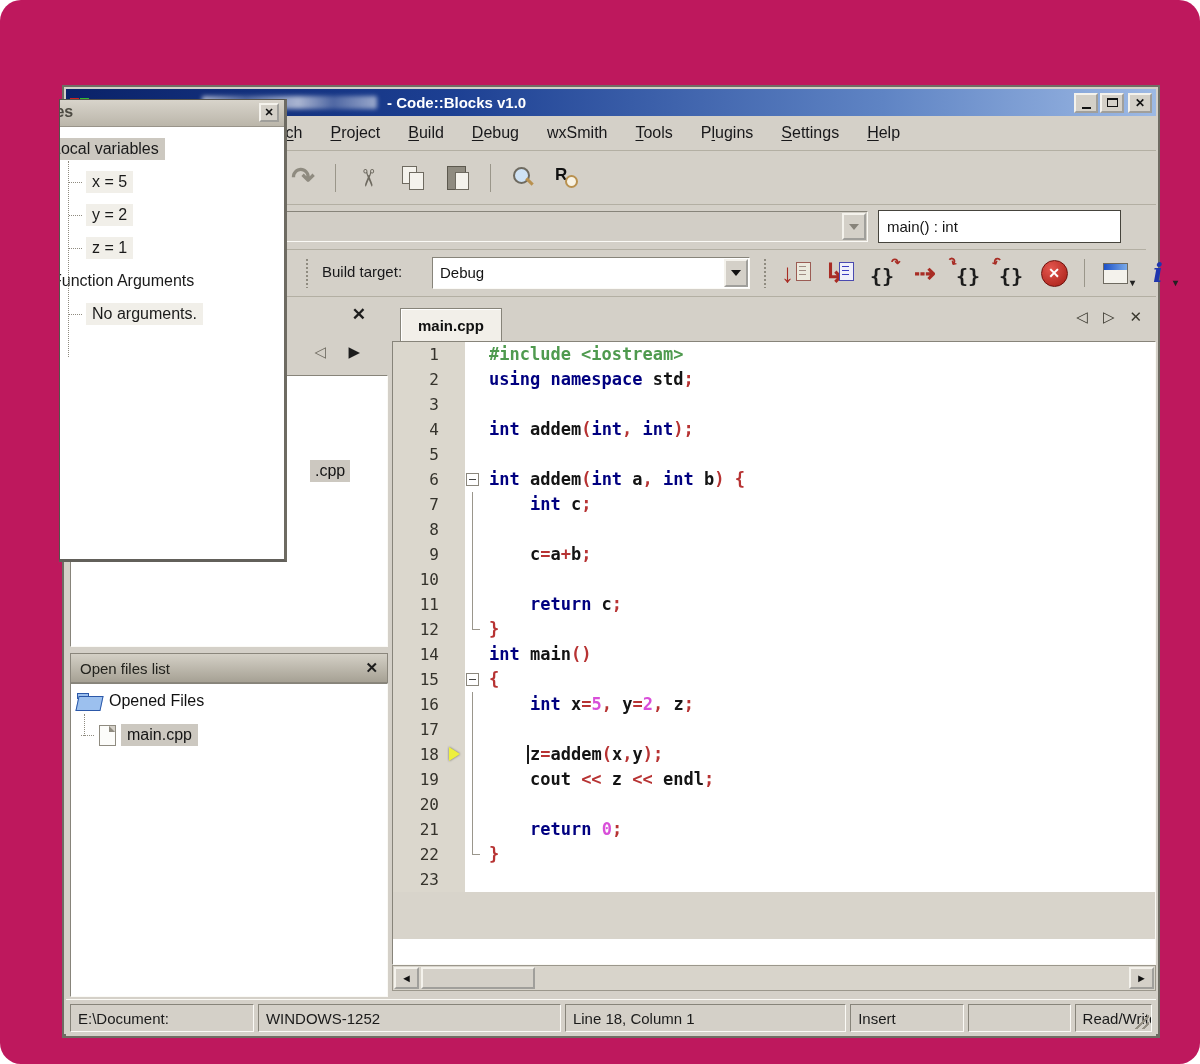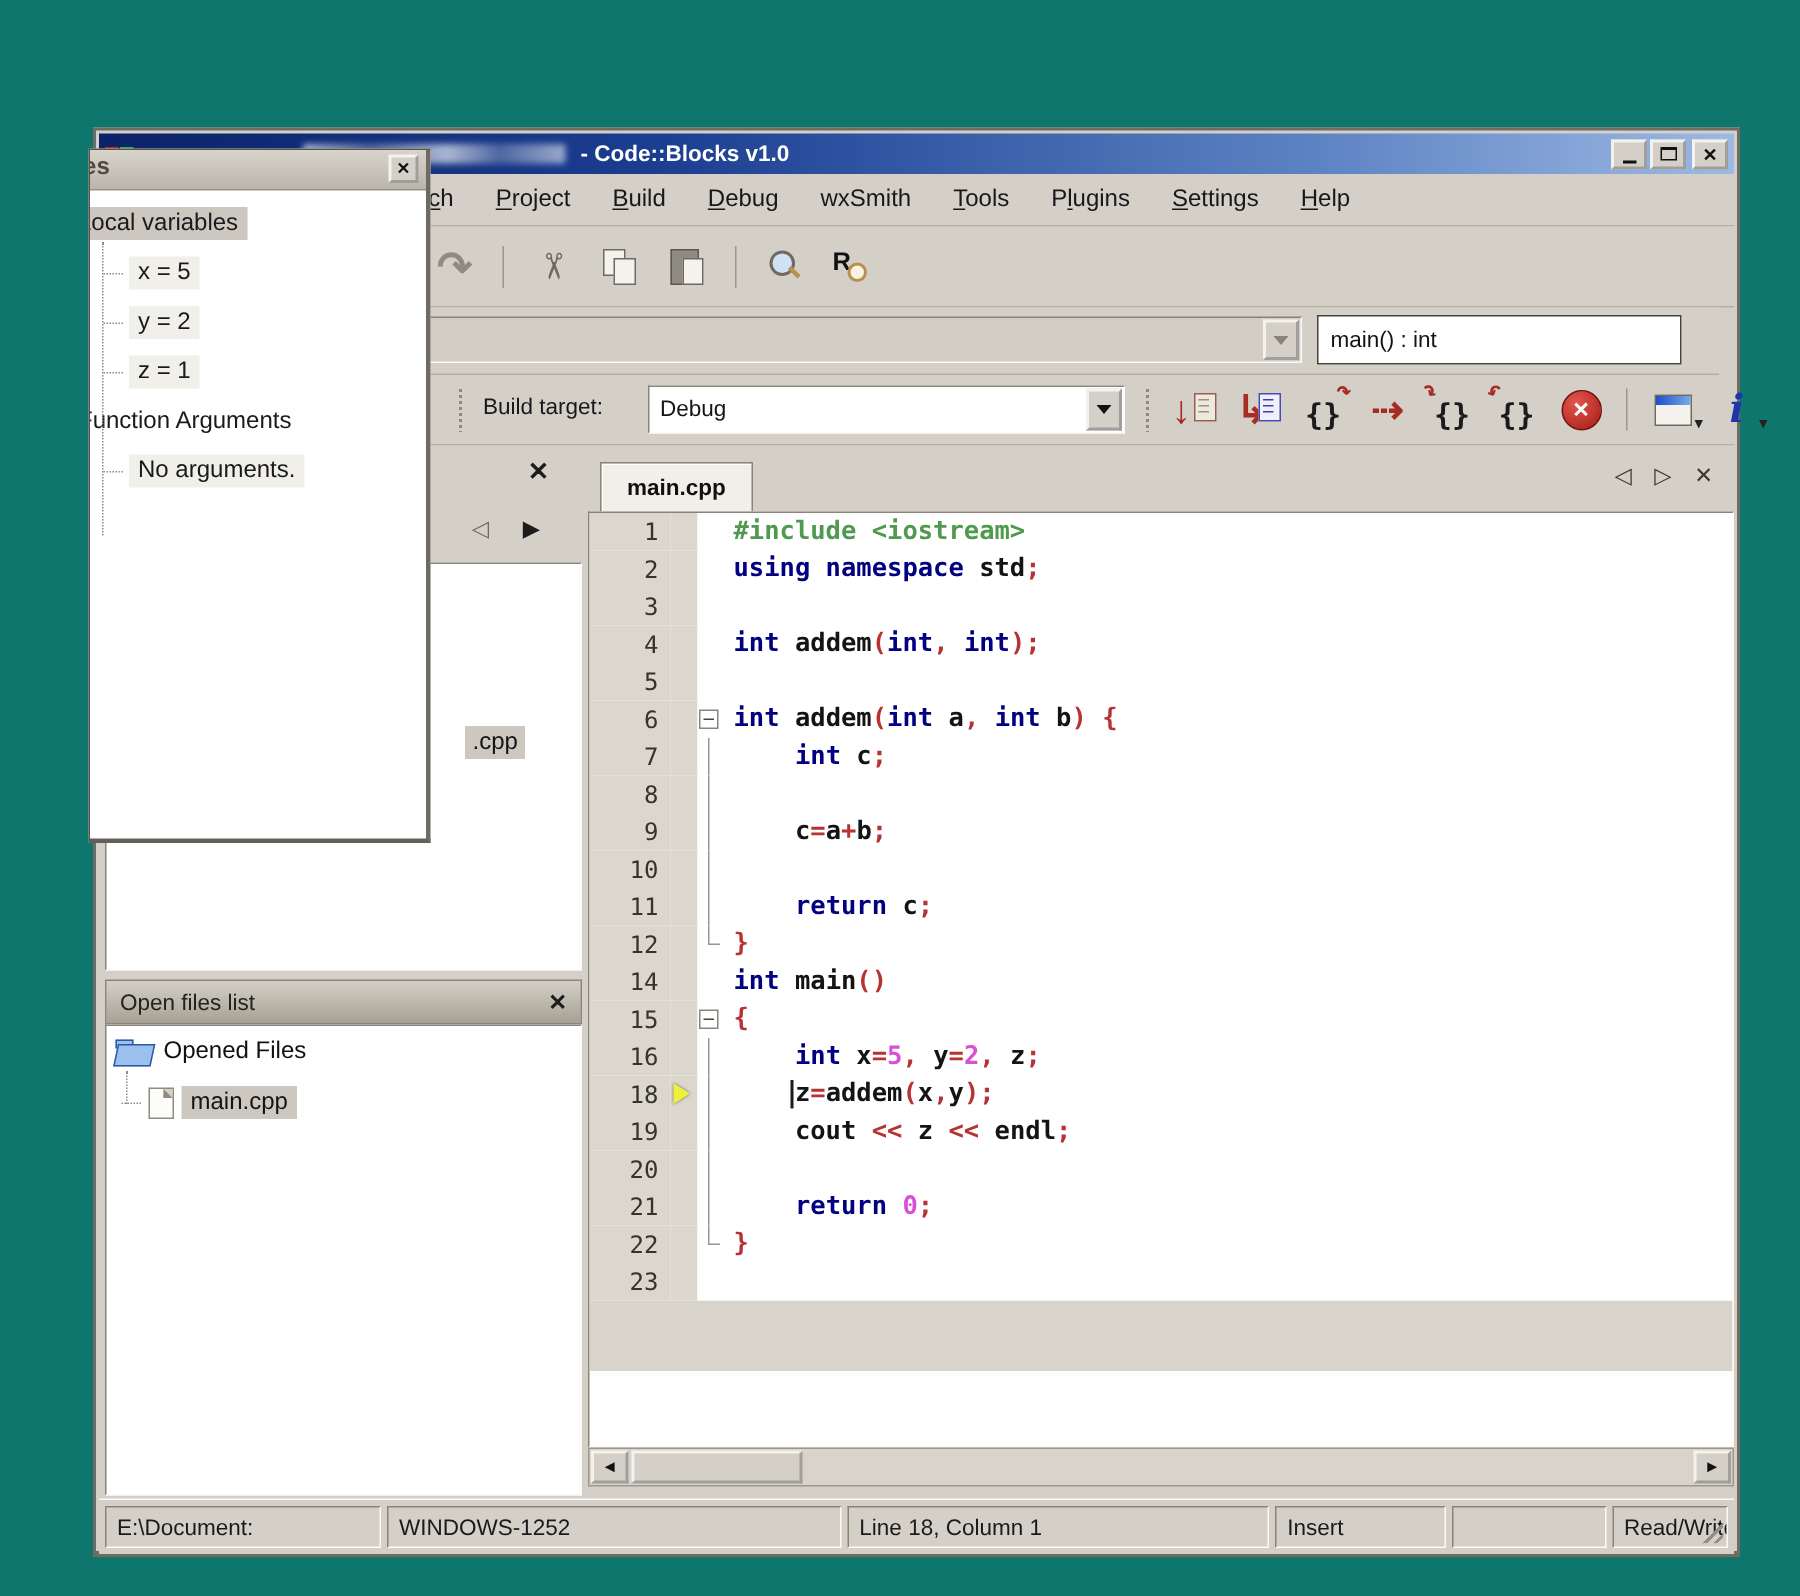--- a/index.html
+++ b/index.html
@@ -1,17 +1,17 @@
 <!DOCTYPE html>
 <html><head>
 <meta charset="utf-8">
 <style>
   html,body{margin:0;padding:0;background:#ffffff;width:1200px;height:1064px;
     font-family:"Liberation Sans",sans-serif;-webkit-font-smoothing:antialiased;}
-  .page{position:relative;width:1200px;height:1064px;background:#0f766e;overflow:hidden;}
+  .page{position:relative;width:1200px;height:1064px;background:#be185d;overflow:hidden;border-radius:21px;}
 
   
   .app{position:absolute;left:62px;top:85px;width:1098px;height:953px;background:#d4d0c8;
     border:2px solid #6f6c63;border-bottom-width:4px;box-sizing:border-box;}
 
   .titlebar{position:absolute;left:2px;right:2px;top:2px;height:27px;
     background:linear-gradient(90deg,#0a2268 0%,#1c3f92 35%,#5f84c4 75%,#9db9e4 100%);
     display:flex;align-items:center;padding:0 4px;box-sizing:border-box;}
   .app-icon{display:inline-flex;gap:1px;margin-right:8px;}
   .app-icon i{width:9px;height:9px;display:inline-block;}
@@ -99,21 +99,21 @@
 
   
   .left-panel{position:absolute;left:2px;top:210px;width:326px;height:700px;background:#d4d0c8;}
   .mgmt-close{position:absolute;right:26px;top:7px;font-size:17px;font-weight:bold;color:#1c1c1c;}
   .mgmt-arr{position:absolute;top:46px;font-size:15px;}
   .mgmt-arr.l{right:66px;color:#6e6a60;}
   .mgmt-arr.r{right:32px;color:#1c1c1c;}
   .tree1{position:absolute;left:4px;right:4px;top:78px;height:272px;background:#fff;
     border:1px solid;border-color:#87847a #fbfaf6 #fbfaf6 #87847a;box-sizing:border-box;}
   .cpp-item{position:absolute;left:239px;top:84px;background:#ccc8c0;color:#141414;
-    font-size:16px;padding:2px 5px;margin-top:24px;}
+    font-size:16px;padding:2px 5px;}
   .ofl-caption{position:absolute;left:4px;right:4px;top:356px;height:30px;
     background:linear-gradient(180deg,#d4d0c6,#a6a194);border:1px solid #8a867c;
     display:flex;align-items:center;padding:0 9px;box-sizing:border-box;
     font-size:15px;color:#23231e;}
   .cap-close{margin-left:auto;font-size:15px;font-weight:bold;color:#1c1c1c;}
   .tree2{position:absolute;left:4px;right:4px;top:386px;bottom:0;background:#fff;
     border:1px solid;border-color:#87847a #fbfaf6 #fbfaf6 #87847a;box-sizing:border-box;}
   .of-vline{position:absolute;left:13px;top:30px;height:22px;border-left:1px dotted #8f8b80;}
   .of-root{position:absolute;left:6px;top:8px;display:flex;align-items:center;gap:7px;}
   .icon-folder{position:relative;width:25px;height:17px;display:inline-block;}
@@ -381,20 +381,21 @@
             <div class="crow"><span class="lnum">6</span><span class="lmark"></span><span class="lfold f-open"></span><span class="ltext"><span class="sg-k">int</span><span class="sg-p"> addem</span><span class="sg-o">(</span><span class="sg-k">int</span><span class="sg-p"> a</span><span class="sg-o">,</span><span class="sg-p"> </span><span class="sg-k">int</span><span class="sg-p"> b</span><span class="sg-o">)</span><span class="sg-p"> </span><span class="sg-o">{</span></span></div>
             <div class="crow"><span class="lnum">7</span><span class="lmark"></span><span class="lfold f-line"></span><span class="ltext"><span class="sg-p">    </span><span class="sg-k">int</span><span class="sg-p"> c</span><span class="sg-o">;</span></span></div>
             <div class="crow"><span class="lnum">8</span><span class="lmark"></span><span class="lfold f-line"></span><span class="ltext"></span></div>
             <div class="crow"><span class="lnum">9</span><span class="lmark"></span><span class="lfold f-line"></span><span class="ltext"><span class="sg-p">    c</span><span class="sg-o">=</span><span class="sg-p">a</span><span class="sg-o">+</span><span class="sg-p">b</span><span class="sg-o">;</span></span></div>
             <div class="crow"><span class="lnum">10</span><span class="lmark"></span><span class="lfold f-line"></span><span class="ltext"></span></div>
             <div class="crow"><span class="lnum">11</span><span class="lmark"></span><span class="lfold f-line"></span><span class="ltext"><span class="sg-p">    </span><span class="sg-k">return</span><span class="sg-p"> c</span><span class="sg-o">;</span></span></div>
             <div class="crow"><span class="lnum">12</span><span class="lmark"></span><span class="lfold f-end"></span><span class="ltext"><span class="sg-o">}</span></span></div>
             <div class="crow"><span class="lnum">14</span><span class="lmark"></span><span class="lfold"></span><span class="ltext"><span class="sg-k">int</span><span class="sg-p"> main</span><span class="sg-o">()</span></span></div>
             <div class="crow"><span class="lnum">15</span><span class="lmark"></span><span class="lfold f-open"></span><span class="ltext"><span class="sg-o">{</span></span></div>
             <div class="crow"><span class="lnum">16</span><span class="lmark"></span><span class="lfold f-line"></span><span class="ltext"><span class="sg-p">    </span><span class="sg-k">int</span><span class="sg-p"> x</span><span class="sg-o">=</span><span class="sg-n">5</span><span class="sg-o">,</span><span class="sg-p"> y</span><span class="sg-o">=</span><span class="sg-n">2</span><span class="sg-o">,</span><span class="sg-p"> z</span><span class="sg-o">;</span></span></div>
+            <div class="crow"><span class="lnum">17</span><span class="lmark"></span><span class="lfold f-line"></span><span class="ltext"></span></div>
             <div class="crow"><span class="lnum">18</span><span class="lmark"><i class="exec-arrow"></i></span><span class="lfold f-line"></span><span class="ltext"><i class="caret"></i><span class="sg-p">    z</span><span class="sg-o">=</span><span class="sg-p">addem</span><span class="sg-o">(</span><span class="sg-p">x</span><span class="sg-o">,</span><span class="sg-p">y</span><span class="sg-o">)</span><span class="sg-o">;</span></span></div>
             <div class="crow"><span class="lnum">19</span><span class="lmark"></span><span class="lfold f-line"></span><span class="ltext"><span class="sg-p">    cout </span><span class="sg-o">&lt;&lt;</span><span class="sg-p"> z </span><span class="sg-o">&lt;&lt;</span><span class="sg-p"> endl</span><span class="sg-o">;</span></span></div>
             <div class="crow"><span class="lnum">20</span><span class="lmark"></span><span class="lfold f-line"></span><span class="ltext"></span></div>
             <div class="crow"><span class="lnum">21</span><span class="lmark"></span><span class="lfold f-line"></span><span class="ltext"><span class="sg-p">    </span><span class="sg-k">return</span><span class="sg-p"> </span><span class="sg-n">0</span><span class="sg-o">;</span></span></div>
             <div class="crow"><span class="lnum">22</span><span class="lmark"></span><span class="lfold f-end"></span><span class="ltext"><span class="sg-o">}</span></span></div>
             <div class="crow"><span class="lnum">23</span><span class="lmark"></span><span class="lfold"></span><span class="ltext"></span></div>
           </div>
         <div class="code-filler"></div>
       </div>
       <div class="hscroll">

